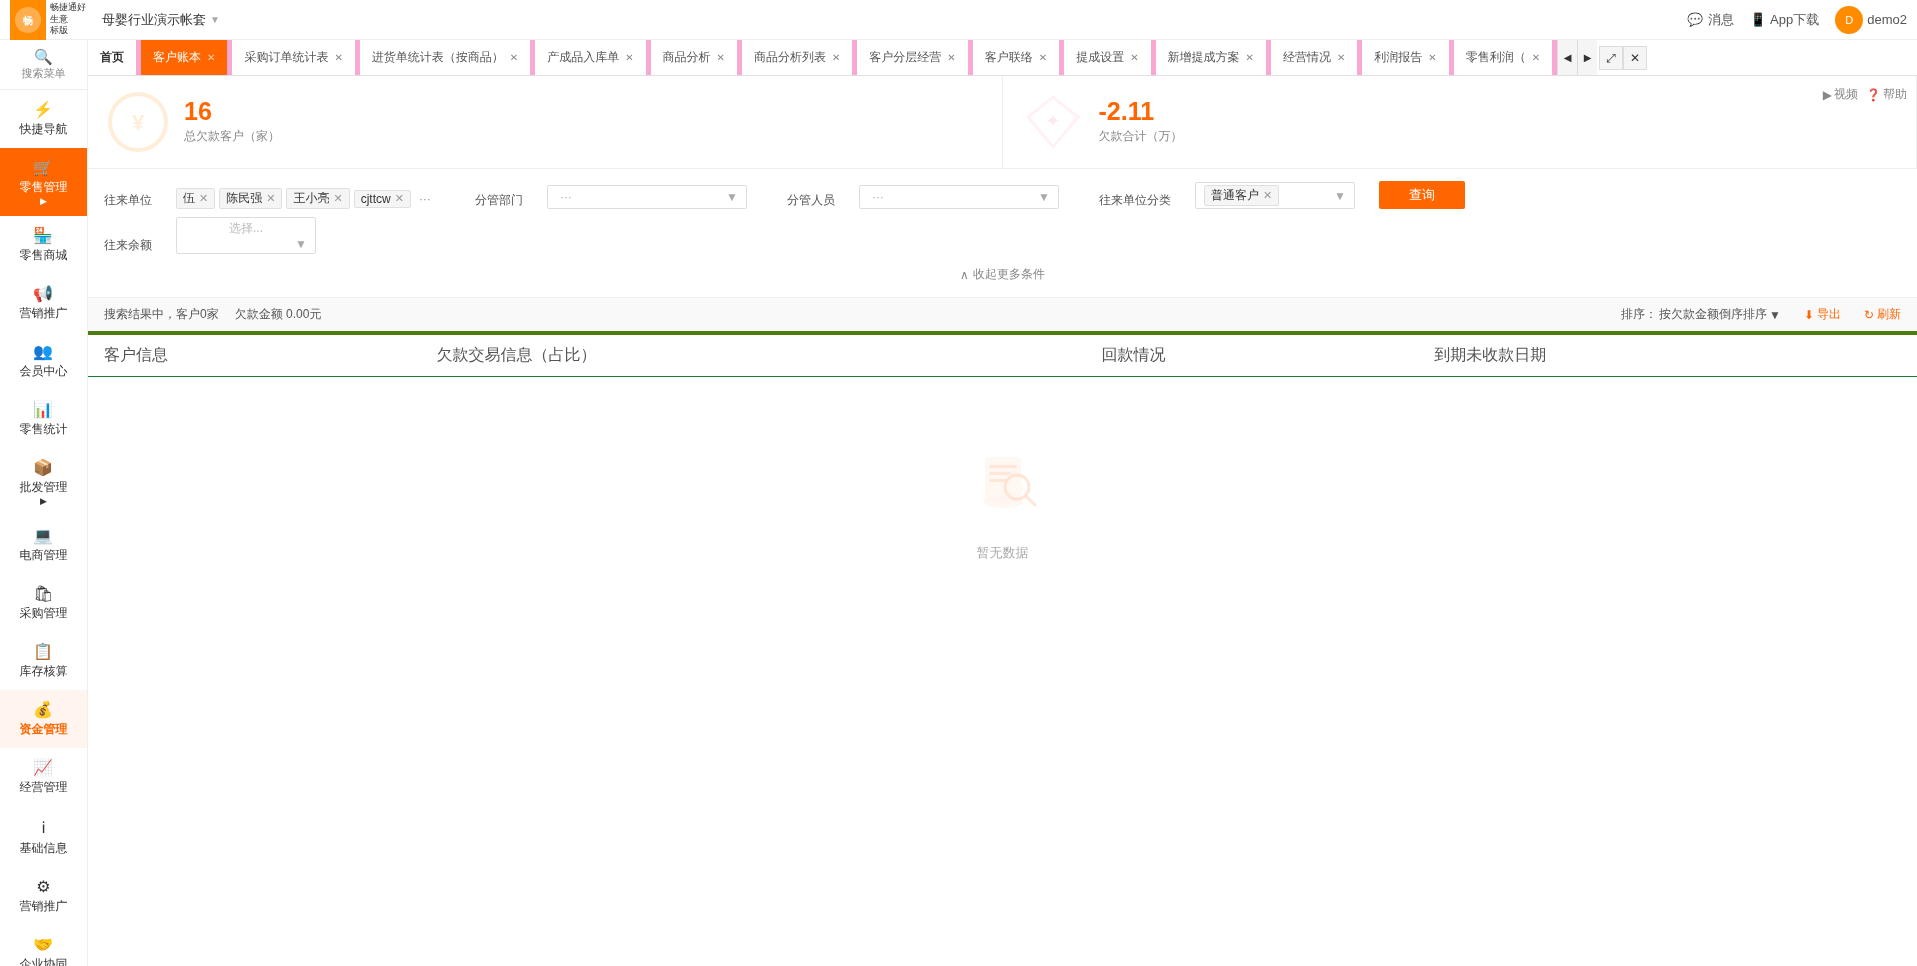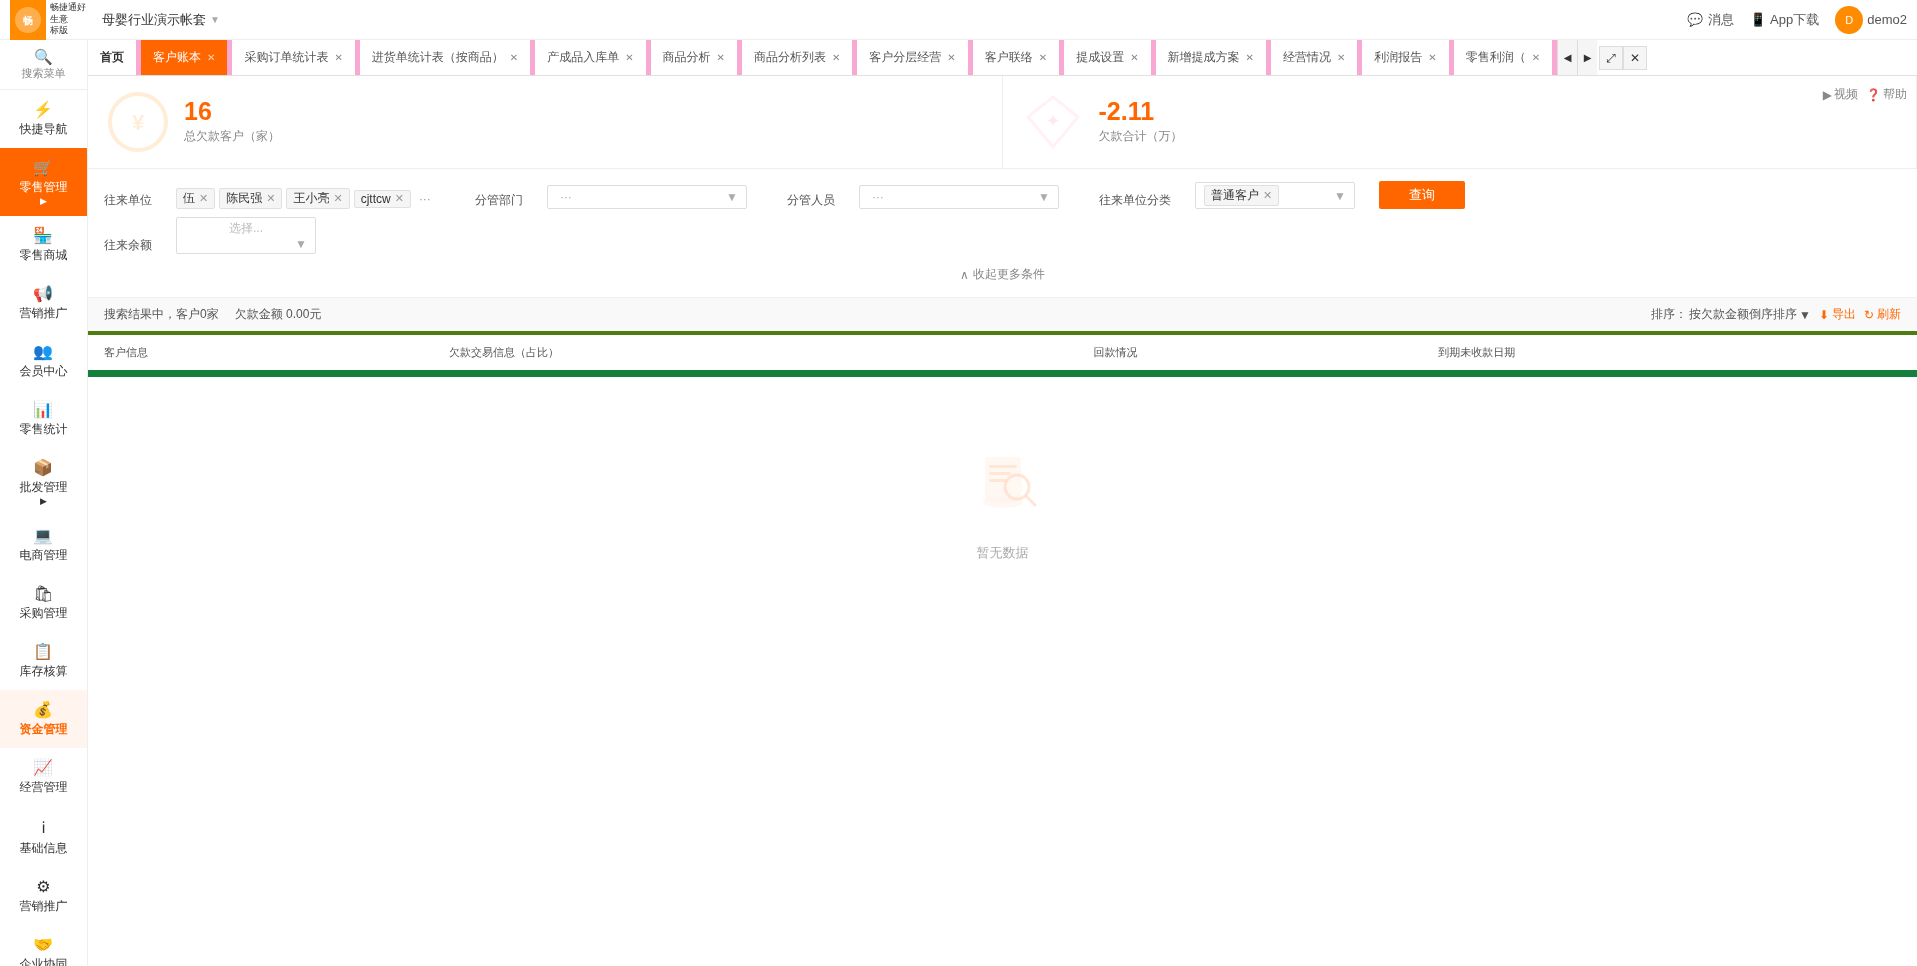--- a/index.html
+++ b/index.html
@@ -61,27 +61,27 @@
     .filter-more { cursor: pointer; color: #999; font-size: 12px; padding: 1px 4px; }
     .filter-select { display: flex; align-items: center; border: 1px solid #ddd; border-radius: 2px; padding: 2px 8px; min-width: 120px; font-size: 12px; cursor: pointer; background: #fff; }
     .filter-select-wide { min-width: 200px; }
     .filter-select .arrow { margin-left: auto; color: #aaa; }
     .more-options-dots { cursor: pointer; color: #aaa; font-size: 12px; padding: 2px 4px; }
     .collapse-btn { display: flex; align-items: center; justify-content: center; gap: 4px; font-size: 12px; color: #888; cursor: pointer; padding: 4px 0 8px; }
     .query-btn { background: #ff6600; color: white; border: none; padding: 5px 30px; border-radius: 2px; cursor: pointer; font-size: 13px; }
 
     
     .result-bar { display: flex; align-items: center; padding: 8px 16px; background: #f9f9f9; border-bottom: 4px solid #4d7c0f; font-size: 12px; color: #555; }
-    .result-bar-right { margin-left: auto; display: flex; align-items: center; gap: 8px; }
+    .result-bar-right { margin-left: auto; display: flex; align-items: center; gap: 23px; }
     .sort-select { display: flex; align-items: center; gap: 2px; cursor: pointer; color: #555; }
     .action-btn { display: flex; align-items: center; gap: 3px; cursor: pointer; color: #ff6600; font-size: 12px; }
 
     
     .data-table { width: 100%; border-collapse: collapse; }
-    .data-table th { padding: 10px 16px; text-align: left; font-size: 11px; color: #555; font-weight: normal; border-bottom: 7px solid #15803d; background: #fff; }
+    .data-table th { padding: 10px 16px; text-align: left; font-size: 16px; color: #555; font-weight: normal; border-bottom: 1px solid #15803d; background: #fff; }
     .data-table td { padding: 10px 16px; font-size: 12px; color: #333; border-bottom: 1px solid #f5f5f5; }
 
     
     .empty-state { display: flex; flex-direction: column; align-items: center; justify-content: center; padding: 60px 0; }
     .empty-icon { font-size: 64px; opacity: 0.3; color: #ff8c00; margin-bottom: 12px; }
     .empty-text { font-size: 13px; color: #aaa; }
 
     
     .tab-scroll-btn { width: 20px; height: 36px; display: flex; align-items: center; justify-content: center; cursor: pointer; background: #f5f5f5; border-left: 1px solid #ddd; font-size: 10px; flex-shrink: 0; }
   </style>

